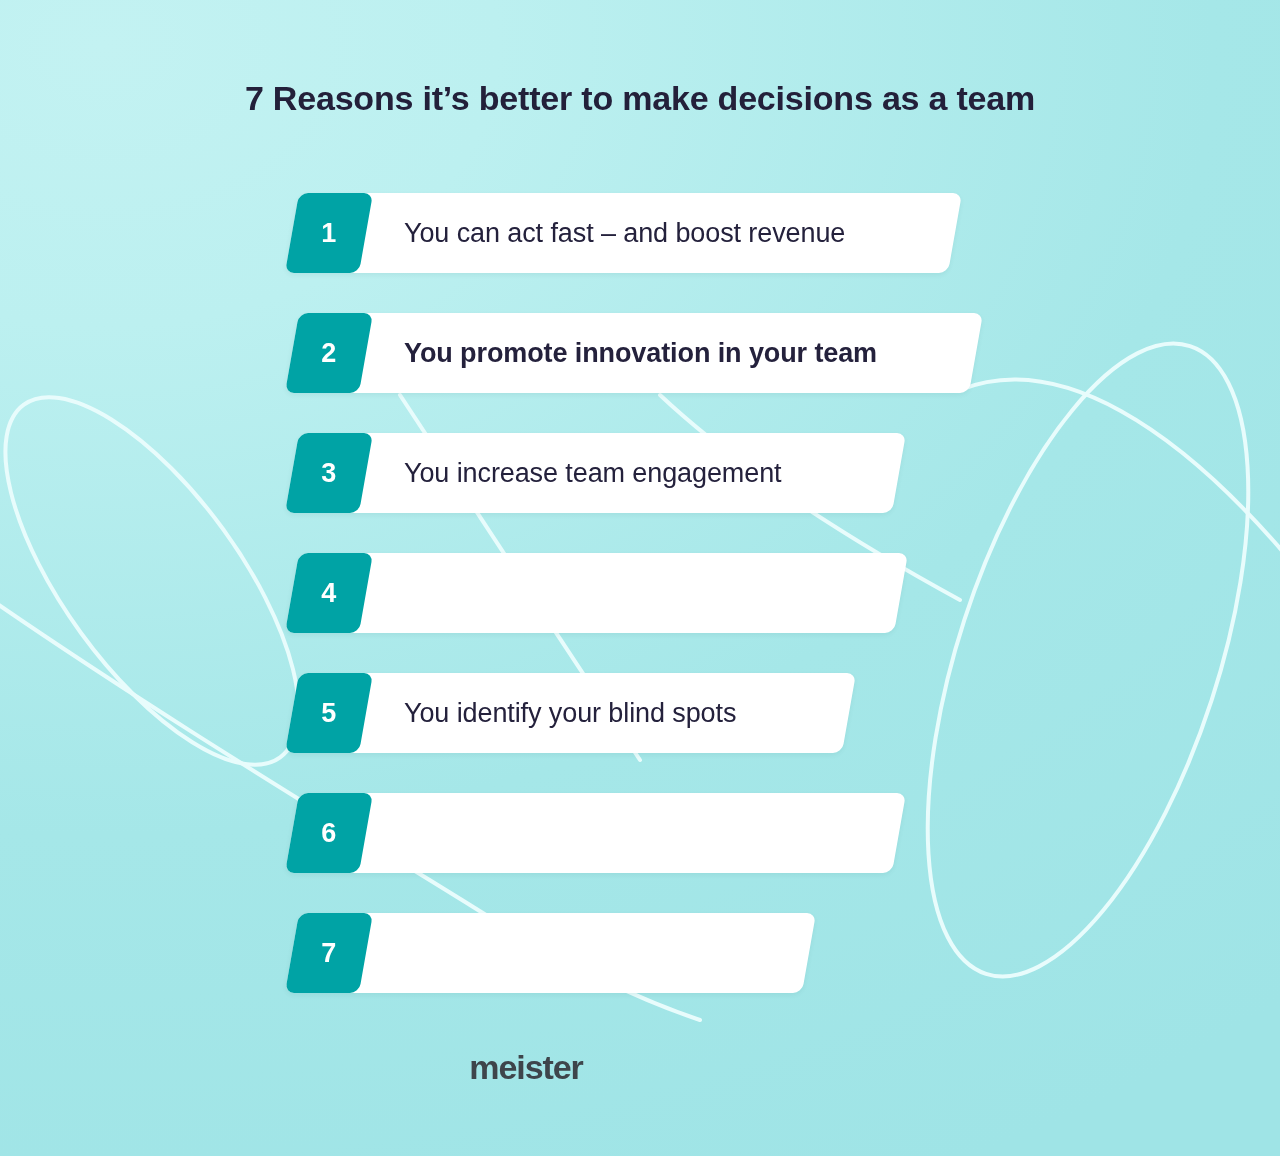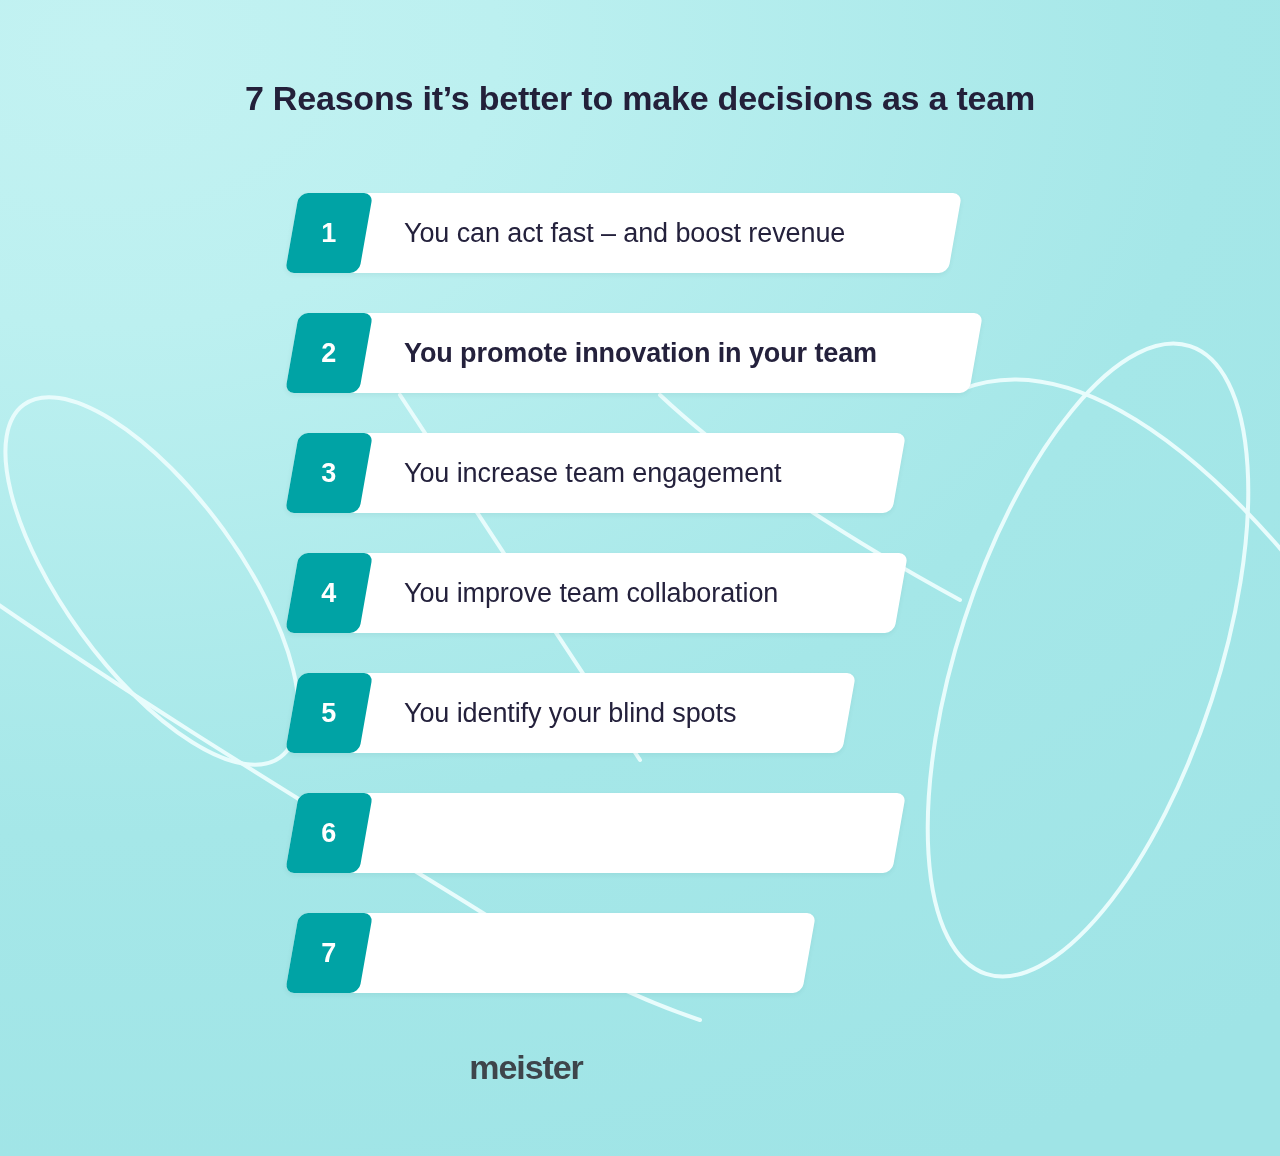--- a/index.html
+++ b/index.html
@@ -163,21 +163,20 @@
       <div class="row">
         <div class="card" style="width: 607px; background: rgb(255, 255, 255);"></div>
         <div class="badge" style="background: rgb(0, 163, 165);"></div>
         <div class="badge-num">3</div>
         <div class="card-text" style="color: rgb(36, 33, 60);">You increase team engagement</div>
       </div>
       <div class="row">
         <div class="card" style="width: 609px; background: rgb(255, 255, 255);"></div>
         <div class="badge" style="background: rgb(0, 163, 165);"></div>
         <div class="badge-num">4</div>
-        <div class="card-text" style="color: rgb(36, 33, 60);">You improve team collaboration</div>
       </div>
       <div class="row">
         <div class="card" style="width: 557px; background: rgb(255, 255, 255);"></div>
         <div class="badge" style="background: rgb(0, 163, 165);"></div>
         <div class="badge-num">5</div>
         <div class="card-text" style="color: rgb(36, 33, 60);">You identify your blind spots</div>
       </div>
       <div class="row">
         <div class="card" style="width: 607px; background: rgb(255, 255, 255);"></div>
         <div class="badge" style="background: rgb(0, 163, 165);"></div>

